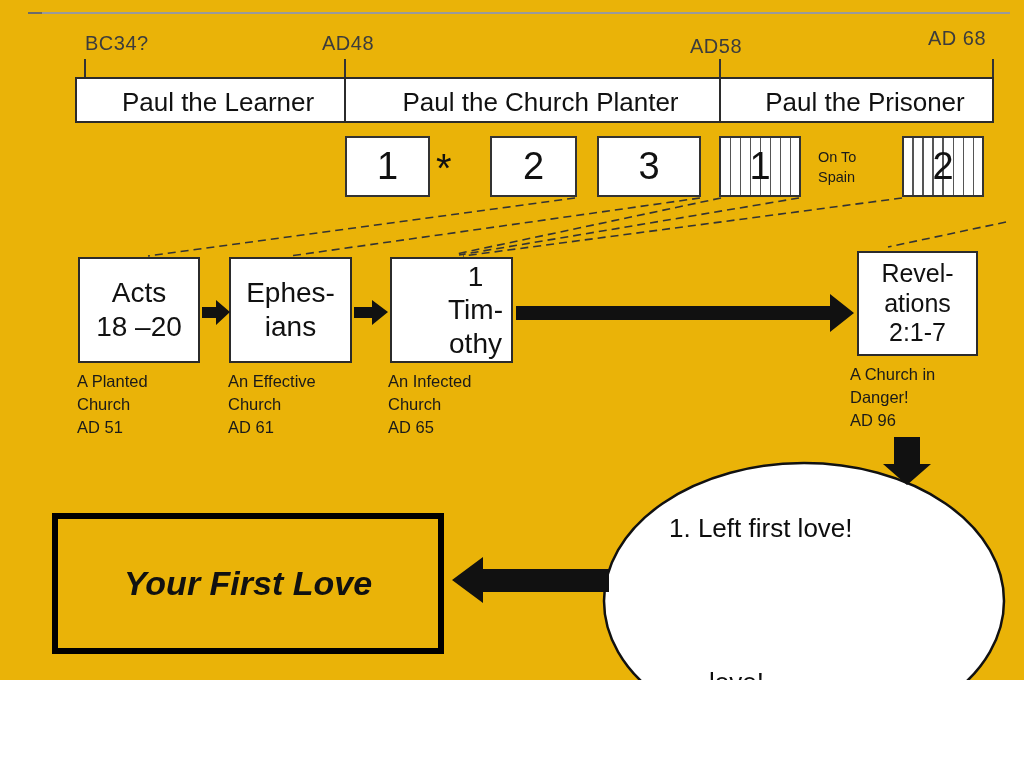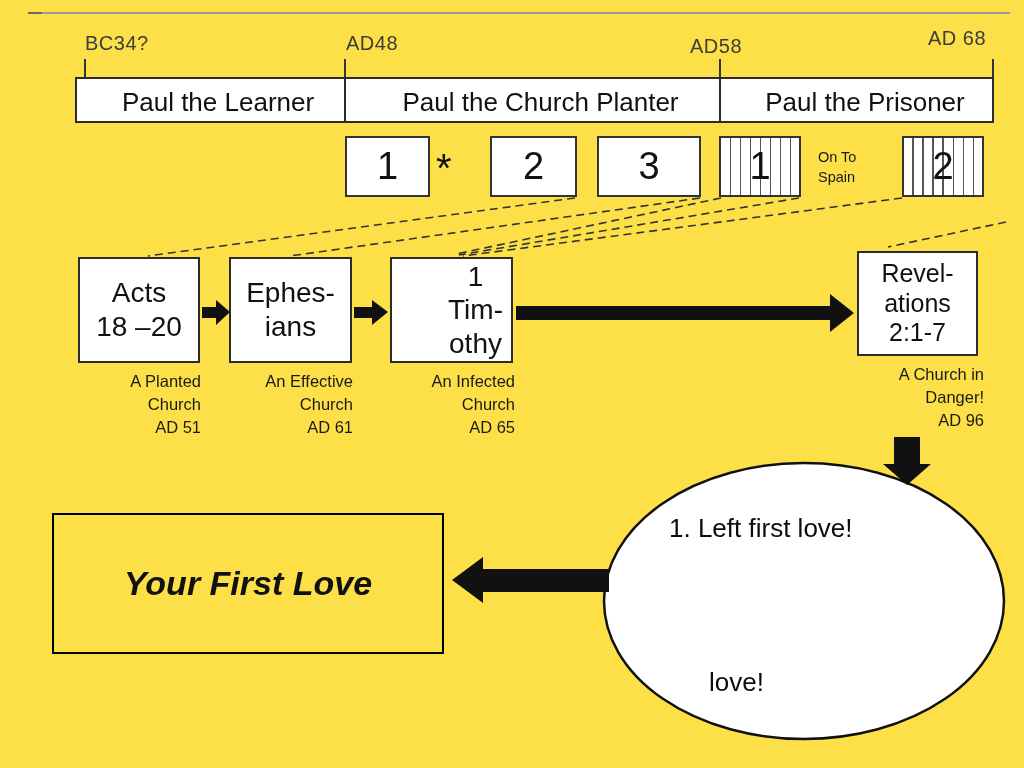--- a/index.html
+++ b/index.html
@@ -1,16 +1,16 @@
 <!DOCTYPE html>
 <html><head>
 <meta charset="utf-8">
 <style>
   html,body{margin:0;padding:0;background:#ffffff;}
-  .slide{position:relative;width:1024px;height:768px;background:#fde047;overflow:hidden;
+  .slide{position:relative;width:1024px;height:680px;background:#eab308;overflow:hidden;
          font-family:"Liberation Sans","DejaVu Sans",sans-serif;color:#1a1a1a;}
   .abs{position:absolute;}
   .pre{white-space:pre-line;}
   
   .top-rule{left:30px;top:12px;width:980px;height:1.5px;background:#9a9a9a;}
   .top-rule-dark{left:28px;top:11.5px;width:14px;height:2px;background:#6b6b6b;}
   
   .date{top:32px;font-size:20px;color:#3c3c3c;letter-spacing:.5px;}
   .tick{width:2px;height:18px;top:59px;background:#333;}
   
@@ -19,39 +19,39 @@
   .period{top:87px;font-size:26px;color:#111;text-align:center;padding-left:8px;}
   
   .jbox{top:136px;height:61px;border:2px solid #333;box-sizing:border-box;background:#fff;
         display:flex;align-items:center;justify-content:center;font-size:38px;color:#111;}
   .striped{background-image:repeating-linear-gradient(90deg,#ffffff 0px,#ffffff 8.5px,#555 8.5px,#555 10px);}
   .asterisk{left:436px;top:146px;font-size:40px;color:#111;}
   .note{left:818px;top:147px;font-size:14.5px;line-height:1.4;color:#1a1a1a;}
   
   .bbox{border:2px solid #2b2b2b;box-sizing:border-box;background:#fff;display:flex;align-items:center;
         justify-content:center;text-align:center;font-size:28px;line-height:1.2;color:#111;}
-  .caption{font-size:16.5px;line-height:1.38;text-align:right;color:#1a1a1a;}
+  .caption{font-size:16.5px;line-height:1.38;text-align:left;color:#1a1a1a;}
   
-  .yfl-box{left:52px;top:513px;width:392px;height:141px;border:2px solid #000000;box-sizing:border-box;
+  .yfl-box{left:52px;top:513px;width:392px;height:141px;border:6px solid #000000;box-sizing:border-box;
            display:flex;align-items:center;justify-content:center;}
   .yfl-text{font-size:34px;font-weight:bold;font-style:italic;color:#111;}
   
   .eline{font-size:26px;color:#0d0d0d;}
   svg{pointer-events:none;}
 </style>
 </head>
 <body>
 
 <div class="slide">
 
   <div class="abs top-rule"></div>
   <div class="abs top-rule-dark"></div>
 
   <div class="abs date" style="left:85px;">BC34?</div>
-  <div class="abs date" style="left:322px;margin-left:24px;">AD48</div>
+  <div class="abs date" style="left:322px;">AD48</div>
   <div class="abs date" style="left:690px;top:35px;">AD58</div>
   <div class="abs date" style="left:928px;top:27px;">AD 68</div>
 
   <div class="abs tick" style="left:84px;"></div>
   <div class="abs tick" style="left:344px;"></div>
   <div class="abs tick" style="left:719px;"></div>
   <div class="abs tick" style="left:992px;"></div>
 
   <div class="abs band"></div>
   <div class="abs band-div" style="left:344px;"></div>

